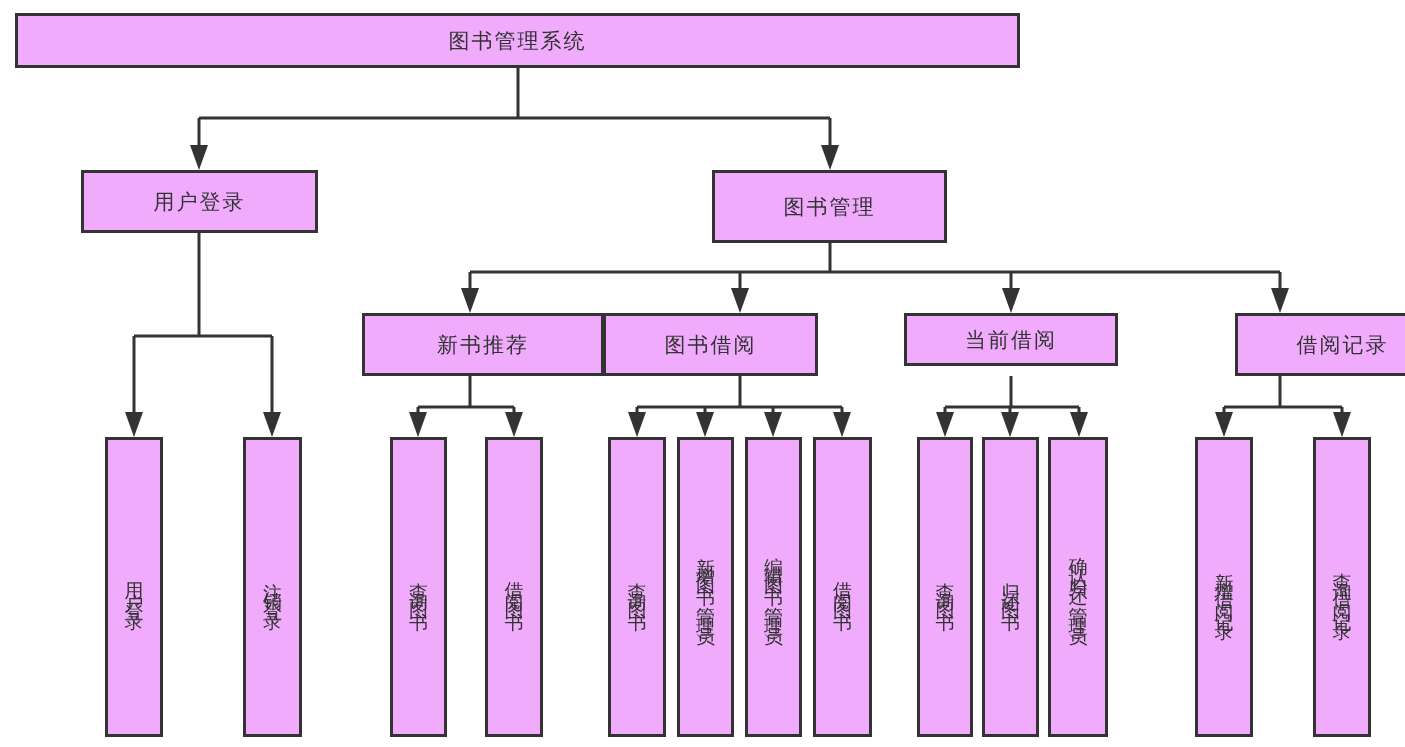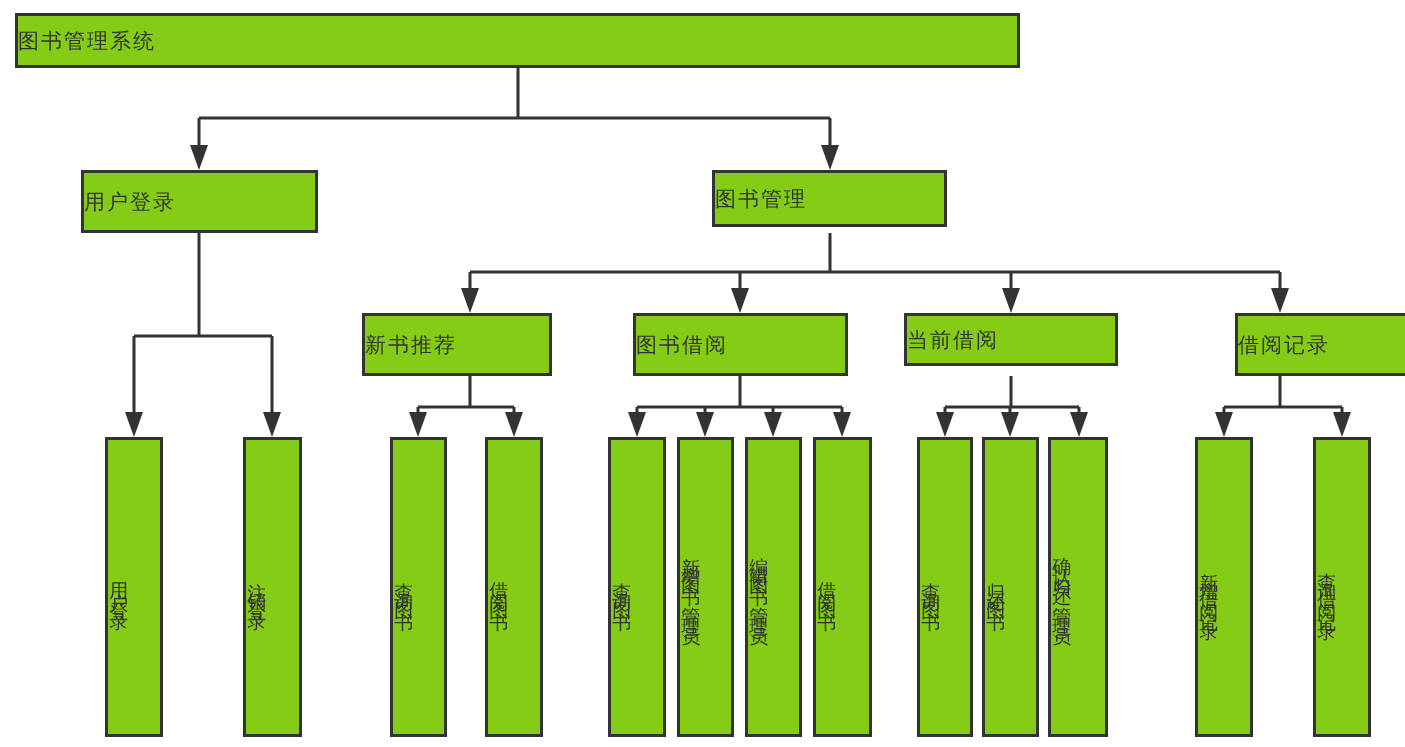--- a/index.html
+++ b/index.html
@@ -7,39 +7,39 @@
     position:relative;
     width:1405px;height:747px;
     background:#ffffff;
     overflow:hidden;
     font-family:"Liberation Sans","DejaVu Sans",sans-serif;
     color:#333;
   }
   #wires{position:absolute;left:0;top:0;width:1405px;height:747px;}
   .box{
     position:absolute;box-sizing:border-box;
-    background:#84cc16;border:3px solid #333;
-    display:flex;align-items:center;
+    background:#f0abfc;border:3px solid #333;
+    display:flex;align-items:center;justify-content:center;
     color:#333;
   }
   .hlabel{font-size:21px;letter-spacing:2px;white-space:nowrap;}
   .vlabel{
     writing-mode:vertical-rl;
     text-orientation:mixed;
     font-size:19px;
     line-height:1.15;
     letter-spacing:10px;
     white-space:nowrap;
   }
   
   .n-root   {left:15px;  top:13px;  width:1005px;height:55px;}
   .n-login  {left:81px;  top:170px; width:237px; height:63px;}
-  .n-mgmt   {left:712px; top:170px; width:235px; height:57px;}
-  .n-new    {left:362px; top:313px; width:190px; height:63px;}
-  .n-bor    {left:633px; top:313px; width:215px; height:63px;}
+  .n-mgmt   {left:712px; top:170px; width:235px; height:73px;}
+  .n-new    {left:362px; top:313px; width:242px; height:63px;}
+  .n-bor    {left:603px; top:313px; width:215px; height:63px;}
   .n-cur    {left:904px; top:313px; width:214px; height:53px;}
   .n-rec    {left:1235px;top:313px; width:215px; height:63px;}
   
   .leaf{top:437px;height:300px;}
   .l-login {left:105px; width:58px;}
   .l-logout{left:243px; width:59px;}
   .l-nq    {left:390px; width:57px;}
   .l-nb    {left:485px; width:58px;}
   .l-bq    {left:608px; width:58px;}
   .l-ba    {left:677px; width:57px;}

